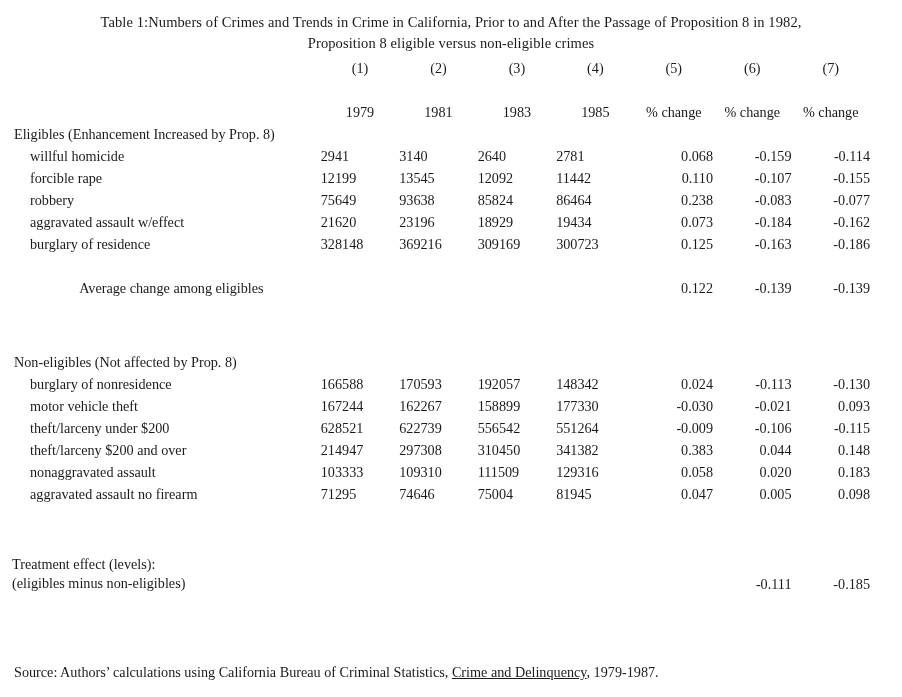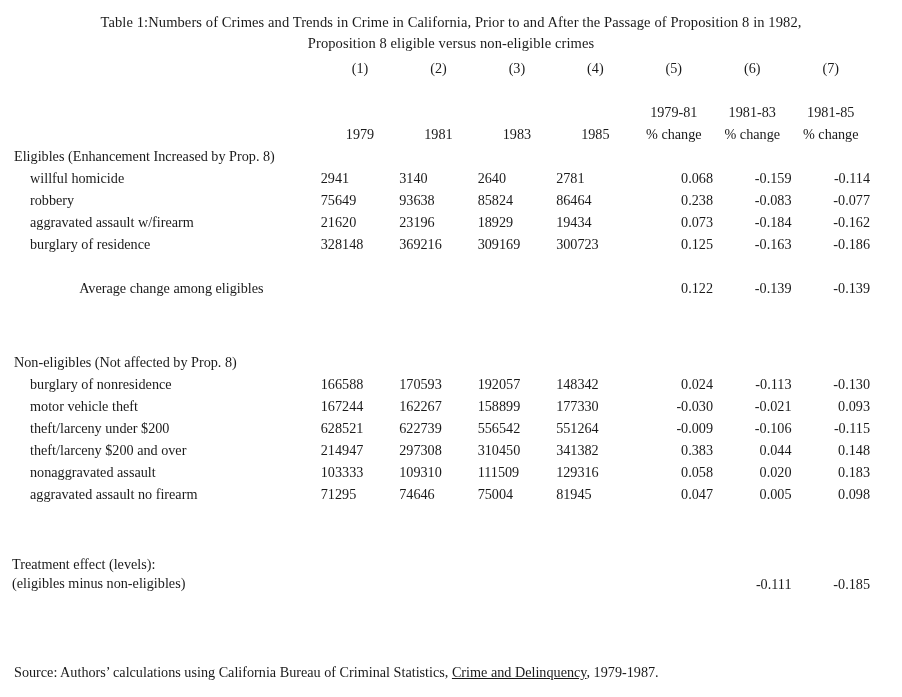--- a/index.html
+++ b/index.html
@@ -167,30 +167,20 @@
           <td class="colnum-cell">(4)</td>
           <td class="colnum-cell">(5)</td>
           <td class="colnum-cell">(6)</td>
           <td class="colnum-cell">(7)</td>
         </tr>
 
         <tr class="spacer-md">
             <td colspan="8"></td>
           </tr>
 
-        <tr>
-          <td class="lbl"></td>
-          <td class="yr-top"></td>
-          <td class="yr-top"></td>
-          <td class="yr-top"></td>
-          <td class="yr-top"></td>
-          <td class="yr-top">1979-81</td>
-          <td class="yr-top">1981-83</td>
-          <td class="yr-top">1981-85</td>
-        </tr>
 
         <tr>
           <td class="lbl"></td>
           <td class="yr-bot">1979</td>
           <td class="yr-bot">1981</td>
           <td class="yr-bot">1983</td>
           <td class="yr-bot">1985</td>
           <td class="yr-bot">% change</td>
           <td class="yr-bot">% change</td>
           <td class="yr-bot">% change</td>
@@ -204,34 +194,44 @@
           <td class="lbl item">willful homicide</td>
           <td class="num">2941</td>
           <td class="num">3140</td>
           <td class="num">2640</td>
           <td class="num">2781</td>
           <td class="pct">0.068</td>
           <td class="pct">-0.159</td>
           <td class="pct">-0.114</td>
         </tr>
 
+        <tr>
+          <td class="lbl item">forcible rape</td>
+          <td class="num">12199</td>
+          <td class="num">13545</td>
+          <td class="num">12092</td>
+          <td class="num">11442</td>
+          <td class="pct">0.110</td>
+          <td class="pct">-0.107</td>
+          <td class="pct">-0.155</td>
+        </tr>
 
         <tr>
           <td class="lbl item">robbery</td>
           <td class="num">75649</td>
           <td class="num">93638</td>
           <td class="num">85824</td>
           <td class="num">86464</td>
           <td class="pct">0.238</td>
           <td class="pct">-0.083</td>
           <td class="pct">-0.077</td>
         </tr>
 
         <tr>
-          <td class="lbl item">aggravated assault w/firearm</td>
+          <td class="lbl item">aggravated assault w/effect</td>
           <td class="num">21620</td>
           <td class="num">23196</td>
           <td class="num">18929</td>
           <td class="num">19434</td>
           <td class="pct">0.073</td>
           <td class="pct">-0.184</td>
           <td class="pct">-0.162</td>
         </tr>
 
         <tr>

